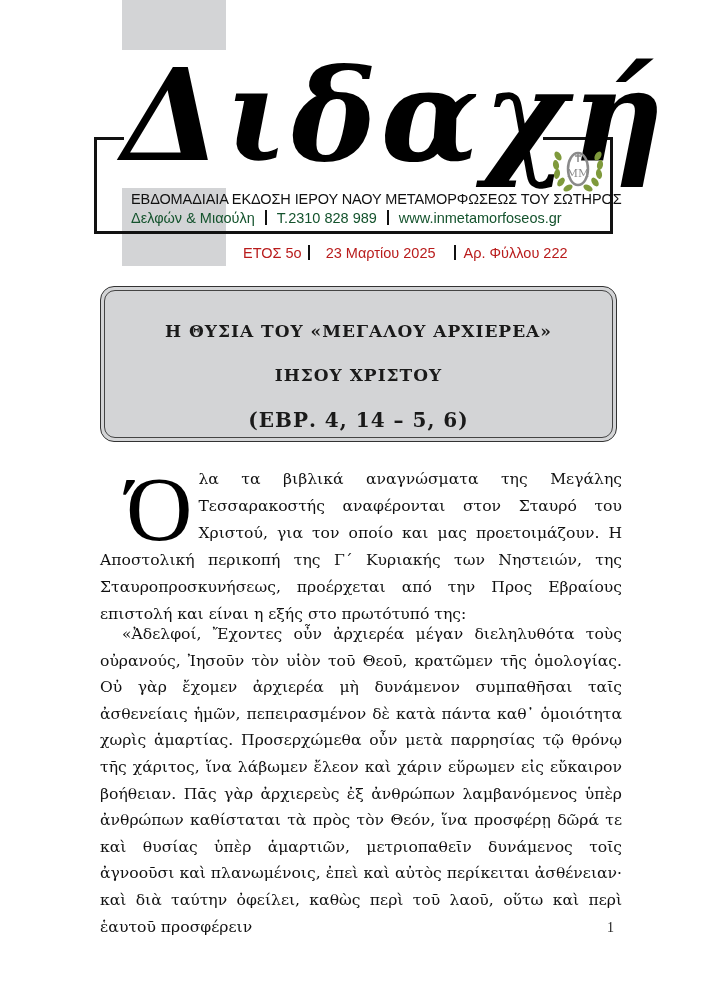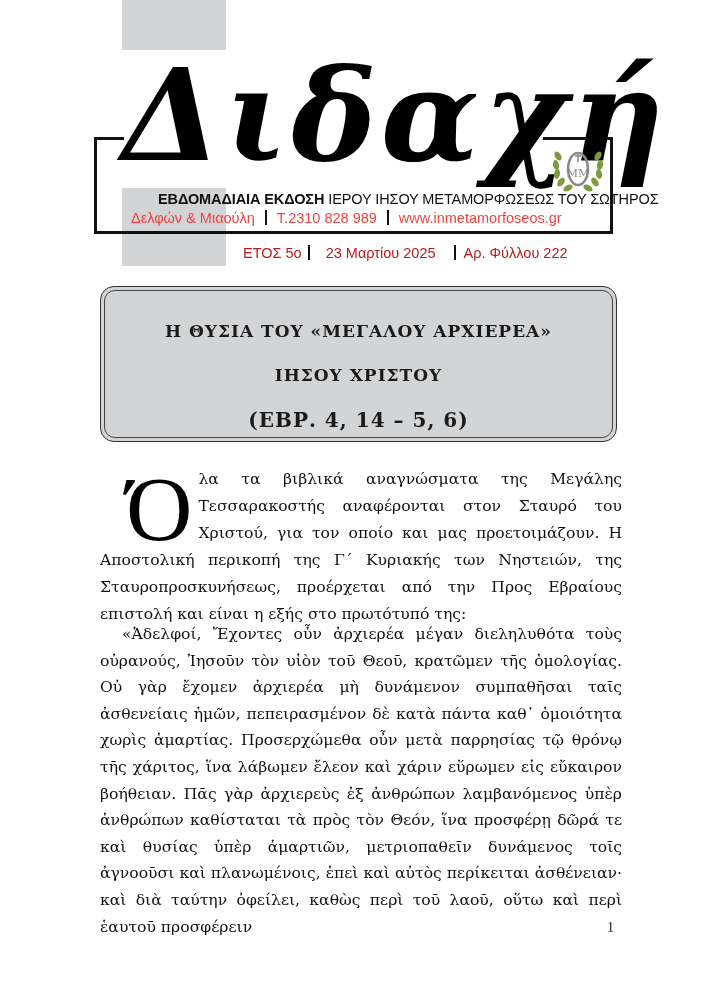--- a/index.html
+++ b/index.html
@@ -11,23 +11,23 @@
   .frame-right { position:absolute; left:610px; top:137px; width:3px; height:96px; background:#111; }
   .frame-top-left { position:absolute; left:94px; top:137px; width:30px; height:3px; background:#111; }
   .frame-top-right { position:absolute; left:543px; top:137px; width:70px; height:3px; background:#111; }
   .frame-bottom { position:absolute; left:94px; top:231px; width:519px; height:3px; background:#111; }
   .masthead-title { position:absolute; left:122px; top:40px; width:420px; height:150px;
         font-family:"DejaVu Serif", serif; font-weight:bold; font-style:italic;
         font-size:128px; line-height:150px; letter-spacing:4px; color:#000; white-space:nowrap;text-align:center; }
   .logo { position:absolute; left:550px; top:146px; width:56px; height:50px; }
   .pub-line1 { position:absolute; left:131px; top:191px; font-family:"Liberation Sans", sans-serif;
         font-size:14.5px; color:#111; white-space:nowrap; letter-spacing:-0.1px; }
-  .pub-line1 b { font-weight:bold;margin-left:27px; }
+  .pub-line1 b { font-weight:normal; }
   .pub-line2 { position:absolute; left:131px; top:210px; font-family:"Liberation Sans", sans-serif;
-        font-size:14.5px; color:#ef4444; white-space:nowrap; }
+        font-size:14.5px; color:#14532d; white-space:nowrap; }
   .sep { display:inline-block; width:2px; height:15px; background:#111; vertical-align:-2px; margin:0 10px; }
   .issue-line { position:absolute; left:243px; top:245px; font-family:"Liberation Sans", sans-serif;
         font-size:14.5px; color:#b91c1c; white-space:nowrap; }
   .title-box { position:absolute; left:100px; top:286px; width:517px; height:156px;
         background:#d3d4d6; border:1.5px solid #333; border-radius:14px; box-sizing:border-box;padding-left:24px; }
   .title-box-inner { position:absolute; left:3px; top:3px; right:3px; bottom:3px;
         border:1.5px solid #444; border-radius:11px; }
   .title-line { position:absolute; left:0; right:0; text-align:center; font-family:"DejaVu Serif", serif;
         font-weight:bold; color:#1a1a1a; letter-spacing:1px; }
   .t1 { top:34px; font-size:17px; }
@@ -71,21 +71,21 @@
         <ellipse cx="38" cy="42" rx="3" ry="5" transform="rotate(-60 38 42)"></ellipse>
       </g>
       <ellipse cx="28" cy="23" rx="10" ry="16" fill="none" stroke="#8a8a8a" stroke-width="2.5"></ellipse>
       <line x1="28" y1="6" x2="28" y2="16" stroke="#8a8a8a" stroke-width="1.5"></line>
       <line x1="25" y1="10" x2="31" y2="10" stroke="#8a8a8a" stroke-width="1.5"></line>
       <text x="28" y="31" text-anchor="middle" font-family="DejaVu Serif, serif" font-size="11" fill="#8a8a8a">ΜΜ</text>
     </svg>
   </div>
 
   <div class="pub-line1">
-    <b>ΕΒΔΟΜΑΔΙΑΙΑ  ΕΚΔΟΣΗ</b><span> ΙΕΡΟΥ ΙΗΣΟΥ ΜΕΤΑΜΟΡΦΩΣΕΩΣ ΤΟΥ ΣΩΤΗΡΟΣ</span>
+    <b>ΕΒΔΟΜΑΔΙΑΙΑ  ΕΚΔΟΣΗ</b><span> ΙΕΡΟΥ ΝΑΟΥ ΜΕΤΑΜΟΡΦΩΣΕΩΣ ΤΟΥ ΣΩΤΗΡΟΣ</span>
   </div>
   <div class="pub-line2">
     <span>Δελφών &amp; Μιαούλη</span><span class="sep"></span><span>Τ.2310 828 989</span><span class="sep"></span><span>www.inmetamorfoseos.gr</span>
   </div>
 </div>
 
 <div class="issue-line">
   <span>ΕΤΟΣ 5ο</span><span class="sep" style="margin:0 16px 0 6px;"></span><span>23 Μαρτίου 2025</span><span class="sep" style="margin:0 8px 0 18px;"></span><span>Αρ. Φύλλου 222</span>
 </div>
 

